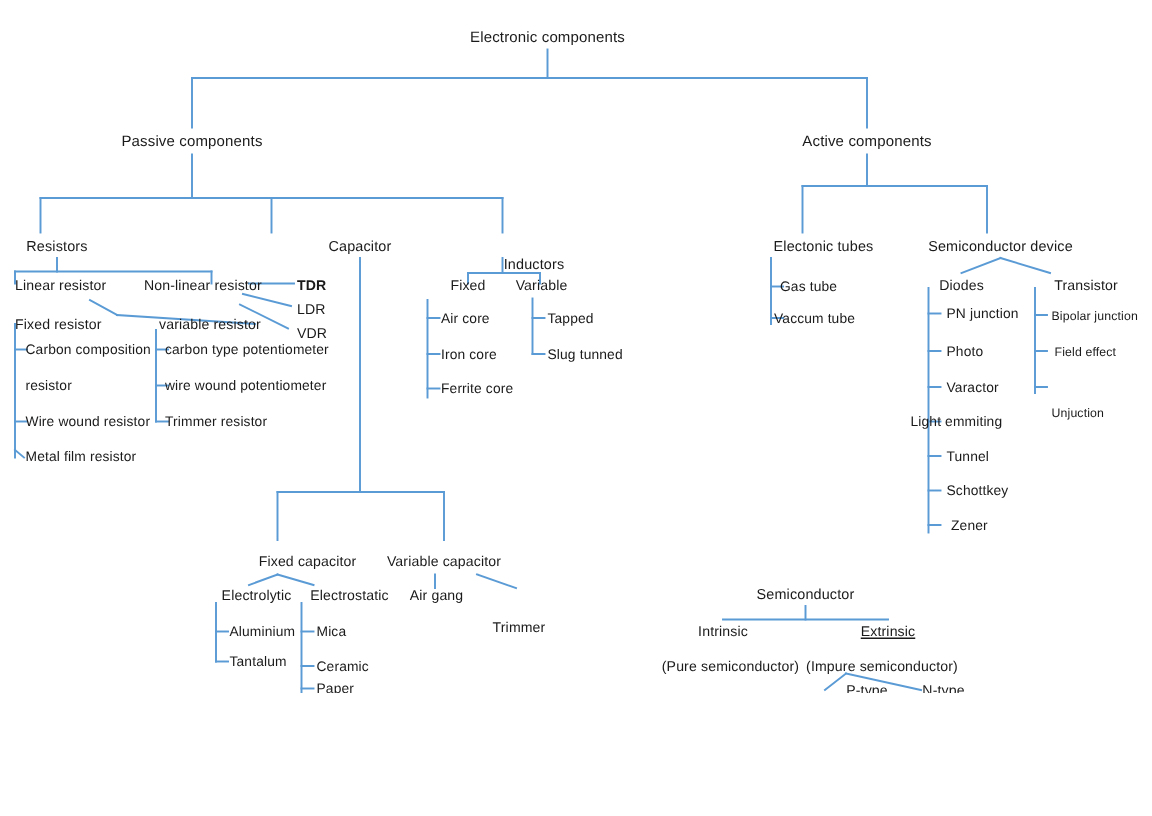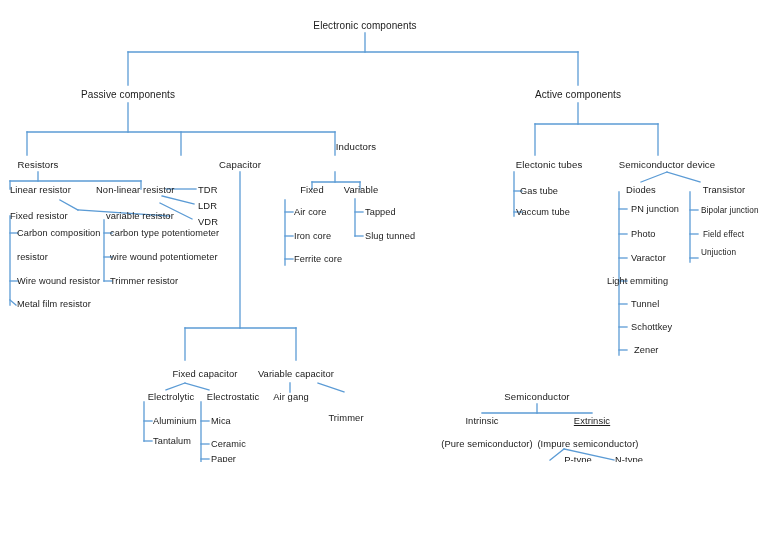--- a/index.html
+++ b/index.html
@@ -156,26 +156,26 @@
     </g>
   </svg>
 
   <div class="node center n-root" style="left:365px; top:20px;">Electronic components</div>
 
   <div class="node center n-l1" style="left:128px; top:89px;">Passive components</div>
   <div class="node center n-l1" style="left:578px; top:89px;">Active components</div>
 
   <div class="node center n-l2" style="left:38px; top:159px;">Resistors</div>
   <div class="node center n-l2" style="left:240px; top:159px;">Capacitor</div>
-  <div class="node center n-l2" style="left:336px; top:141px;padding-left:40px;">Inductors</div>
+  <div class="node center n-l2" style="left:336px; top:171px;padding-left:40px;">Inductors</div>
 
   <div class="node n-l3" style="left:10px; top:184px;">Linear resistor</div>
   <div class="node n-l3" style="left:96px; top:184px;">Non-linear resistor</div>
 
-  <div class="node n-l3" style="left:198px; top:184px;">TDR</div>
+  <div class="node n-l3" style="left:198px; top:184px;font-weight:bold;">TDR</div>
   <div class="node n-l3" style="left:198px; top:200px;">LDR</div>
   <div class="node n-l3" style="left:198px; top:216px;">VDR</div>
 
   <div class="node n-l3" style="left:10px; top:210px;">Fixed resistor</div>
   <div class="node n-l3" style="left:106px; top:210px;">variable resistor</div>
 
   <div class="node n-l4" style="left:17px; top:228px;">Carbon composition</div>
   <div class="node n-l4" style="left:17px; top:252px;">resistor</div>
   <div class="node n-l4" style="left:17px; top:276px;">Wire wound resistor</div>
   <div class="node n-l4" style="left:17px; top:299px;">Metal film resistor</div>
@@ -206,21 +206,21 @@
   <div class="node n-l4" style="left:631px; top:204px;">PN junction</div>
   <div class="node n-l4" style="left:631px; top:229px;">Photo</div>
   <div class="node n-l4" style="left:631px; top:253px;">Varactor</div>
   <div class="node n-l4" style="left:607px; top:276px;">Light emmiting</div>
   <div class="node n-l4" style="left:631px; top:299px;">Tunnel</div>
   <div class="node n-l4" style="left:631px; top:322px;">Schottkey</div>
   <div class="node n-l4" style="left:634px; top:345px;">Zener</div>
 
   <div class="node n-small" style="left:701px; top:205px;">Bipolar junction</div>
   <div class="node n-small" style="left:703px; top:229px;">Field effect</div>
-  <div class="node n-small" style="left:701px; top:247px;text-align:center;">Unjuction</div>
+  <div class="node n-small" style="left:701px; top:270px;text-align:center;">Unjuction</div>
 
   <div class="node center n-l3" style="left:205px; top:368px;">Fixed capacitor</div>
   <div class="node center n-l3" style="left:296px; top:368px;">Variable capacitor</div>
 
   <div class="node center n-l3" style="left:171px; top:391px;">Electrolytic</div>
   <div class="node center n-l3" style="left:233px; top:391px;">Electrostatic</div>
   <div class="node center n-l3" style="left:291px; top:391px;">Air gang</div>
   <div class="node center n-l3" style="left:346px; top:412px;">Trimmer</div>
 
   <div class="node n-l4" style="left:153px; top:416px;">Aluminium</div>

